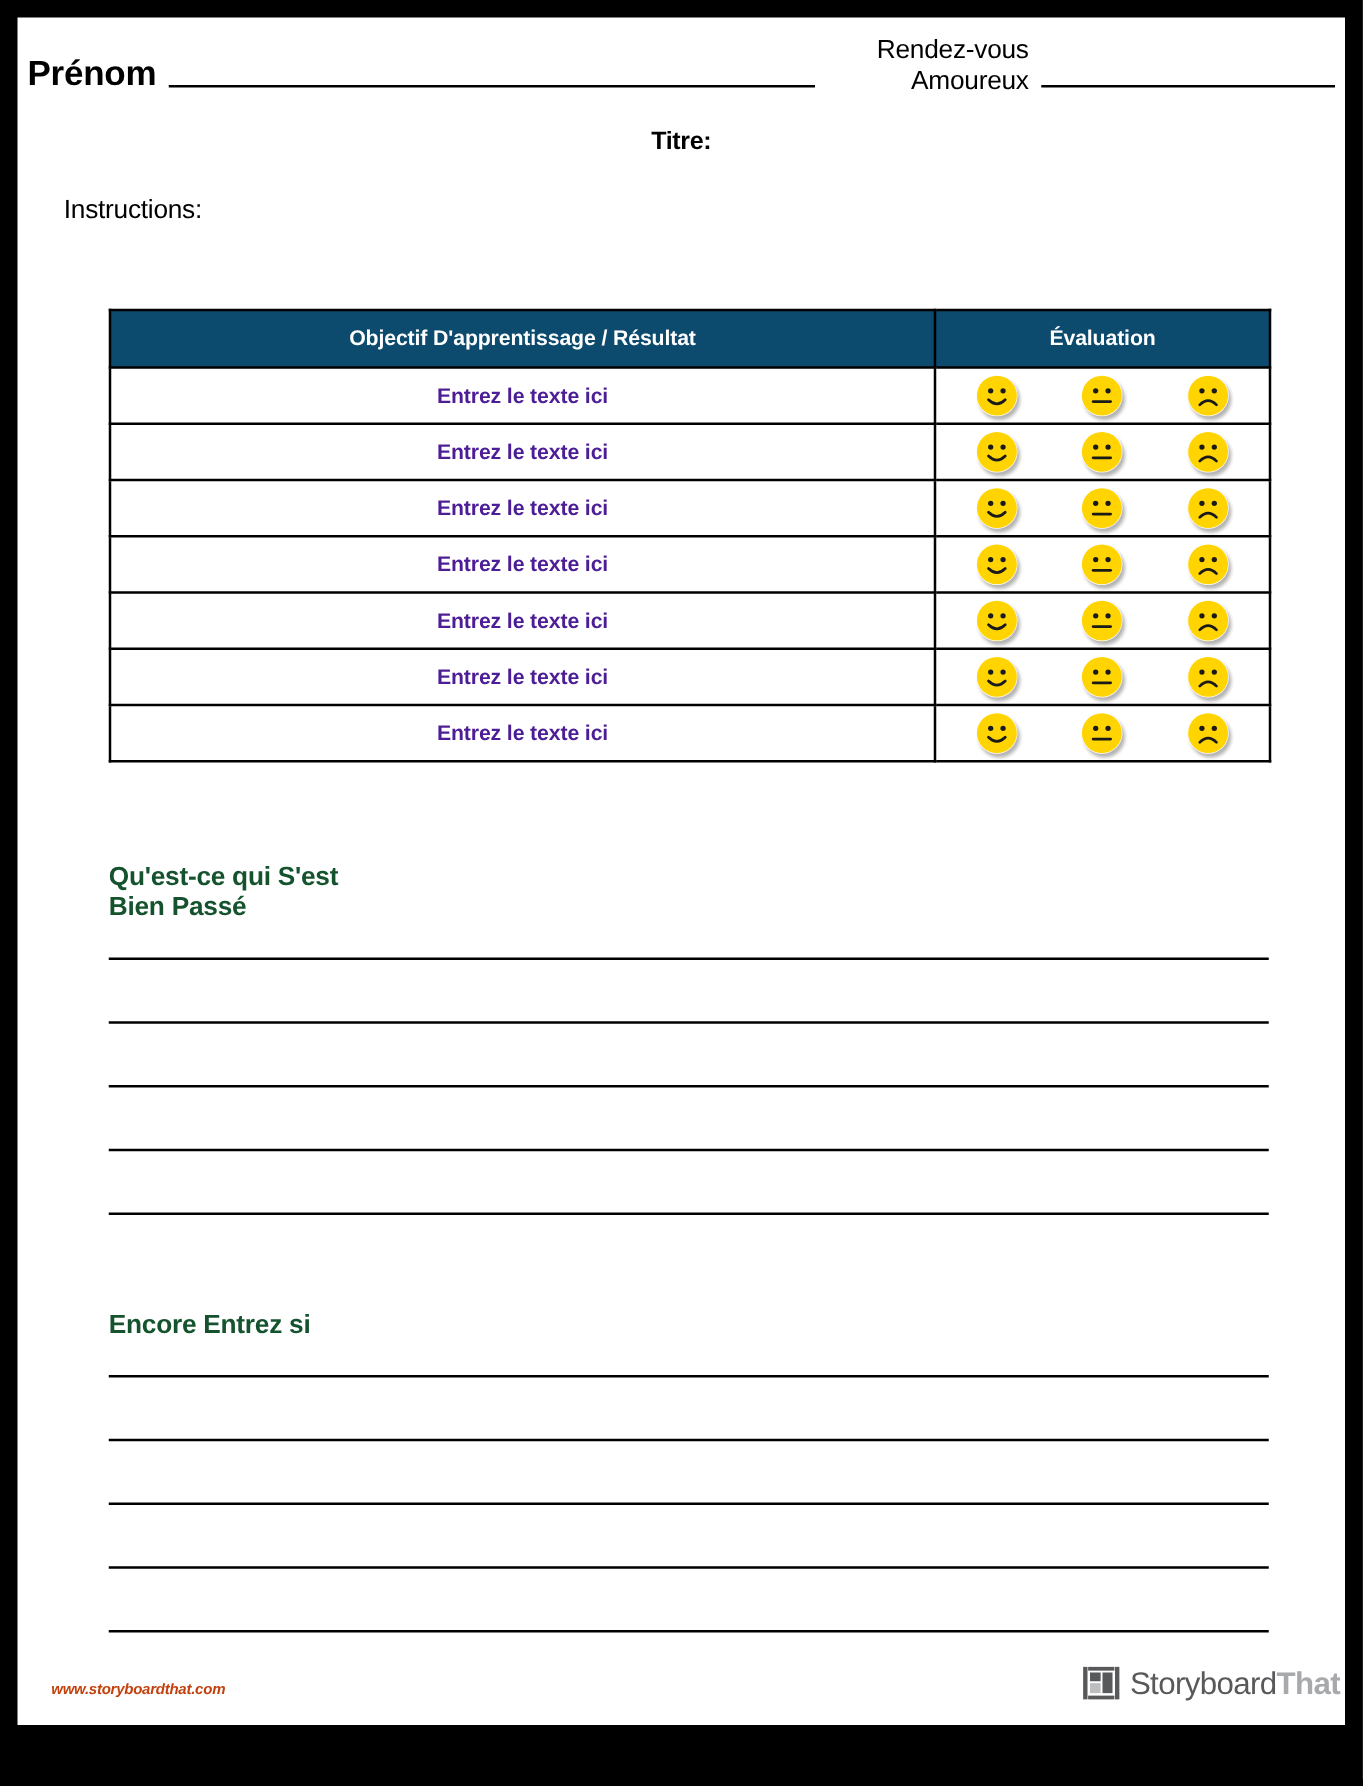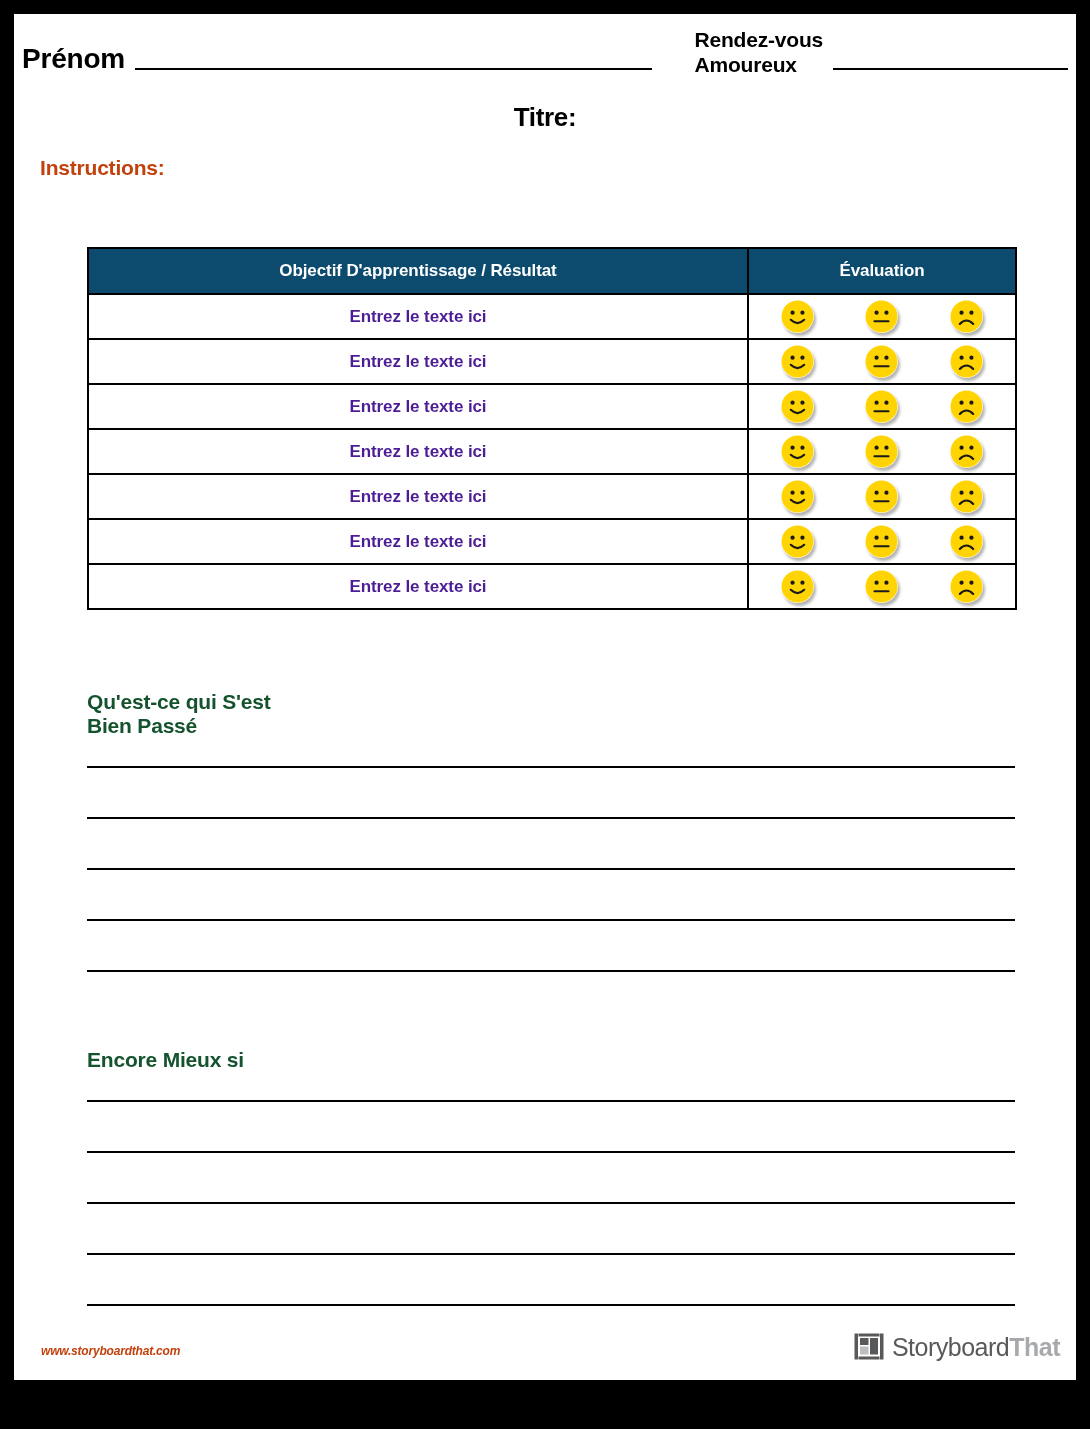--- a/index.html
+++ b/index.html
@@ -69,55 +69,55 @@
     position: absolute;
     right: 8px;
     top: 14px;
     width: 420px;
     display: flex;
     align-items: flex-end;
     justify-content: flex-end;
   }
   .assign-label {
     font-size: 21px;
-    font-weight: bold;
+    font-weight: normal;
     color: #000;
-    text-align: left;
+    text-align: right;
     line-height: 1.18;
     white-space: pre-line;
     letter-spacing: -0.2px;
   }
   .assign-rule {
     width: 235px;
     height: 0;
     border-bottom: 2px solid #000;
     margin-left: 10px;
     margin-bottom: 8px;
     flex: 0 0 auto;
   }
 
   
   .title {
     position: absolute;
     left: 0;
     top: 88px;
     width: 1062px;
     text-align: center;
-    font-size: 26px;
+    font-size: 20px;
     font-weight: bold;
     color: #000;
     letter-spacing: -0.3px;
   }
   .instructions {
     position: absolute;
-    left: 26px;
+    left: 37px;
     top: 142px;
     font-size: 21px;
-    font-weight: bold;
-    color: #c2410c;
+    font-weight: normal;
+    color: #000000;
     letter-spacing: -0.2px;
   }
 
   
   .rubric {
     position: absolute;
     left: 73px;
     top: 233px;
     width: 928px;
     border-collapse: collapse;
@@ -217,21 +217,21 @@
     left: 27px;
     top: 20px;
     font-size: 12px;
     font-weight: bold;
     color: #c2410c;
     letter-spacing: -0.2px;
     font-style: italic;
   }
   .brand {
     position: absolute;
-    right: 16px;
+    right: 4px;
     top: 8px;
     display: flex;
     align-items: center;
     gap: 8px;
   }
   .brand-mark {
     width: 30px;
     height: 30px;
     flex: 0 0 auto;
   }
@@ -504,21 +504,21 @@
       <div class="writing-lines">
           <div class="wline"></div>
           <div class="wline"></div>
           <div class="wline"></div>
           <div class="wline"></div>
           <div class="wline"></div>
         </div>
     </div>
 
     <div class="section" id="section-better">
-      <div class="section-title">Encore Mieux si</div>
+      <div class="section-title">Encore Entrez si</div>
       <div class="writing-lines">
           <div class="wline"></div>
           <div class="wline"></div>
           <div class="wline"></div>
           <div class="wline"></div>
           <div class="wline"></div>
         </div>
     </div>
 
     <div class="footer">

